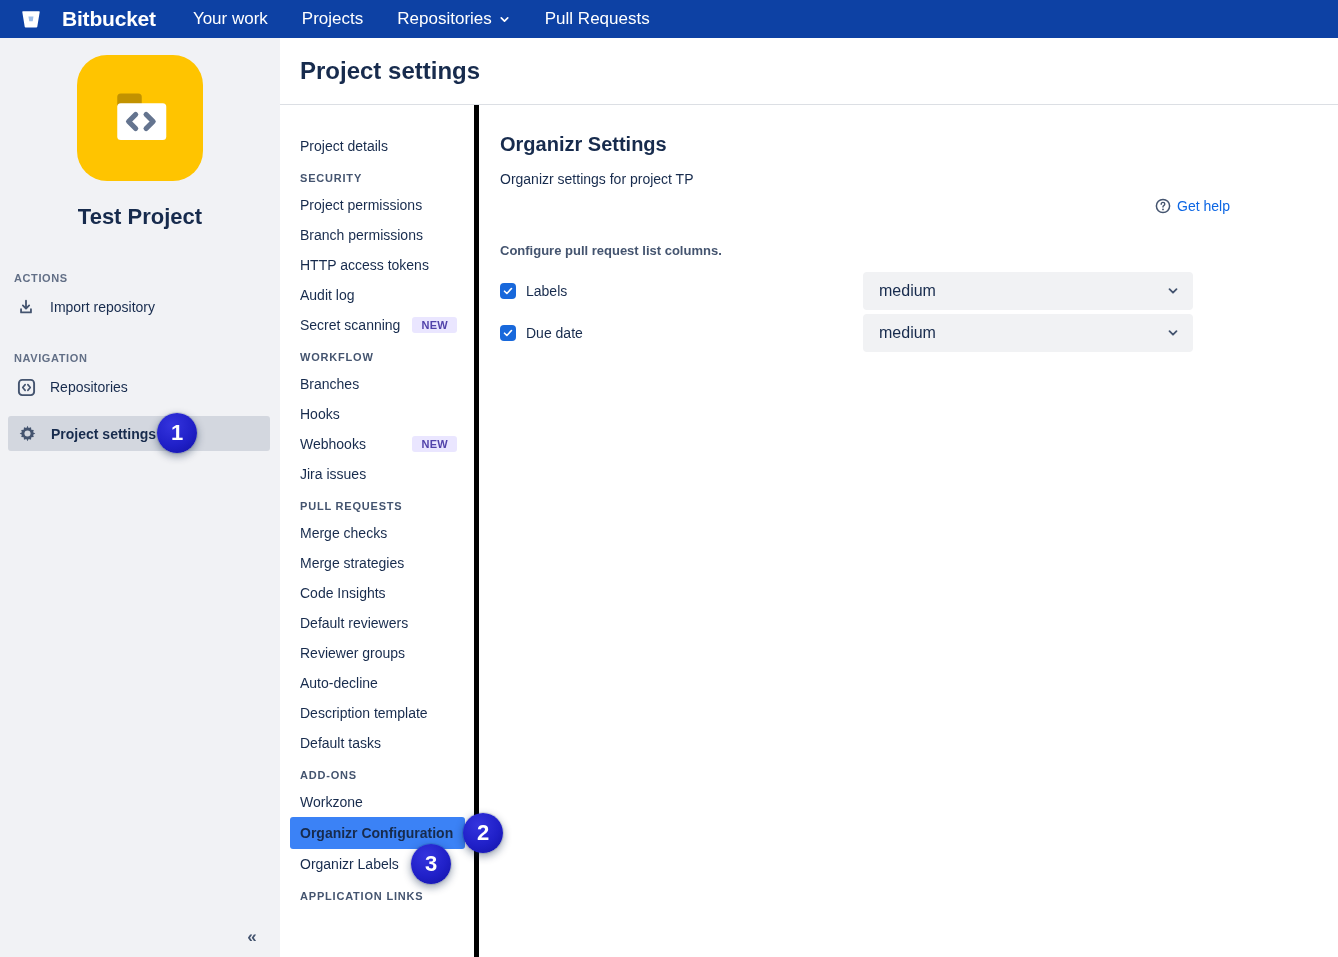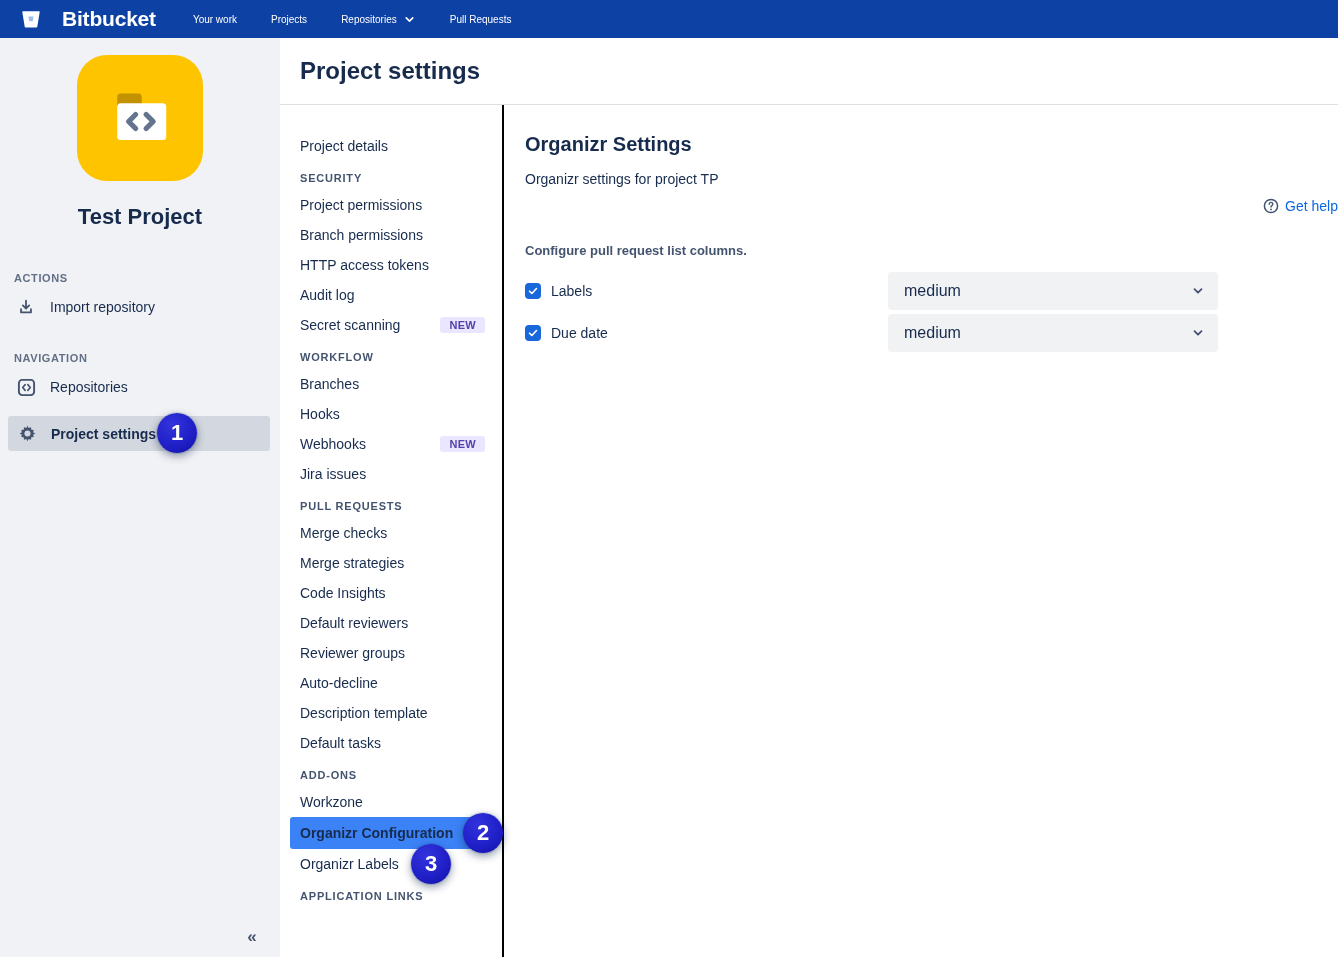--- a/index.html
+++ b/index.html
@@ -12,21 +12,21 @@
 
   
   .topnav {
     position:absolute; top:0; left:0; width:1338px; height:38px;
     background:#0D41A4; display:flex; align-items:center; padding:0 20px;
     color:#fff;
   }
   .brand { display:flex; align-items:center; gap:20px; cursor:pointer; }
   .brand-text { font-size:21px; font-weight:700; letter-spacing:-0.2px; }
   .topnav-items { display:flex; align-items:center; gap:34px; margin-left:37px; }
-  .topnav-item { font-size:10px; font-weight:500; color:#fff; cursor:pointer;
+  .topnav-item { font-size:17px; font-weight:500; color:#fff; cursor:pointer;
     display:flex; align-items:center; gap:6px; }
 
   
   .sidebar {
     position:absolute; top:38px; left:0; width:280px; height:919px;
     background:#F1F2F5;
   }
   .project-avatar {
     width:126px; height:126px; margin:17px auto 0; background:#FFC400;
     border-radius:30px; display:flex; align-items:center; justify-content:center;
@@ -53,41 +53,41 @@
   }
 
   
   .main { position:absolute; top:38px; left:280px; width:1058px; height:919px; background:#fff; }
   .page-header { height:67px; display:flex; align-items:center; padding-left:20px;
     border-bottom:1px solid #DCDFE4; }
   .page-title { font-size:24px; font-weight:600; color:#172B4D; }
   .main-body { display:flex; height:852px; }
 
   
-  .settings-nav { width:224px; border-right:2px solid #000000; padding:26px 0 0 20px; }
+  .settings-nav { width:199px; border-right:5px solid #000000; padding:26px 0 0 20px; }
   .sn-item { height:30px; display:flex; align-items:center; font-size:14px;
     color:#172B4D; cursor:pointer; position:relative; padding-right:17px;
     justify-content:space-between; }
   .sn-section { margin-top:11px; }
   .sn-heading { font-size:11px; font-weight:700; color:#44546F; letter-spacing:0.8px;
     margin-bottom:6px; }
   .new-badge {
     background:#EAE6FF; color:#5243AA; font-size:11px; font-weight:700;
     padding:2px 9px; border-radius:3px; letter-spacing:0.3px;
   }
   .sn-item.selected {
     background:#3b82f6; border-radius:3px; margin-left:-10px; margin-right:9px;
     padding-left:10px; padding-right:0; height:32px; font-weight:700;
   }
 
   
   .content { flex:1; padding:28px 0 0 21px; position:relative; }
   .content-title { font-size:20px; font-weight:700; color:#172B4D; }
   .content-subtitle { margin-top:15px; font-size:14px; color:#172B4D; }
-  .help-row { display:flex; justify-content:flex-end; margin-top:11px; }
+  .help-row { display:flex; justify-content:flex-end; padding-right:108px; margin-top:11px; }
   .help-link { display:flex; align-items:center; gap:6px; color:#0C66E4;
     font-size:14px; font-weight:500; cursor:pointer; text-decoration:none; }
   .configure-label { margin-top:29px; font-size:13px; font-weight:700; color:#44546F; }
   .pr-rows { margin-top:14px; }
   .pr-row { display:flex; align-items:center; height:38px; margin-bottom:4px; }
   .pr-left { width:363px; display:flex; align-items:center; gap:10px; }
   .checkbox {
     width:16px; height:16px; background:#1868DB; border-radius:4px;
     display:flex; align-items:center; justify-content:center; cursor:pointer; flex:none;
   }

